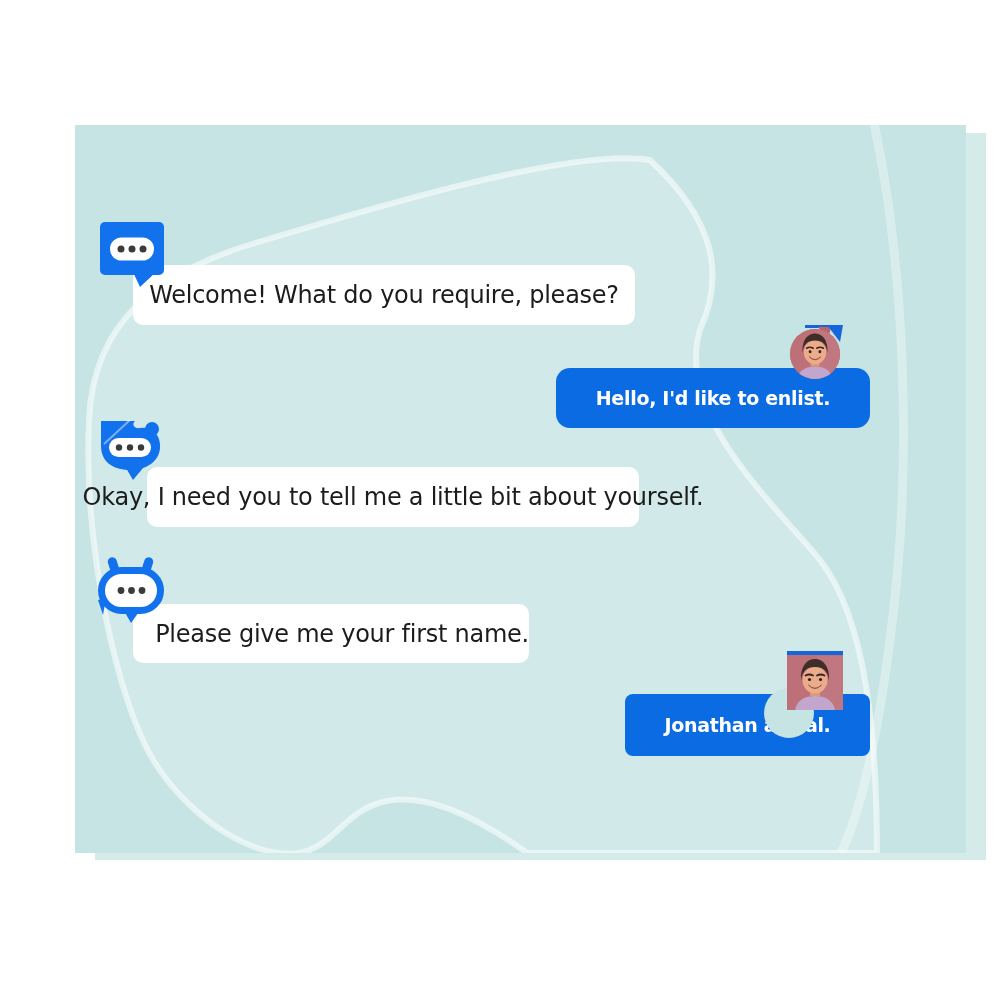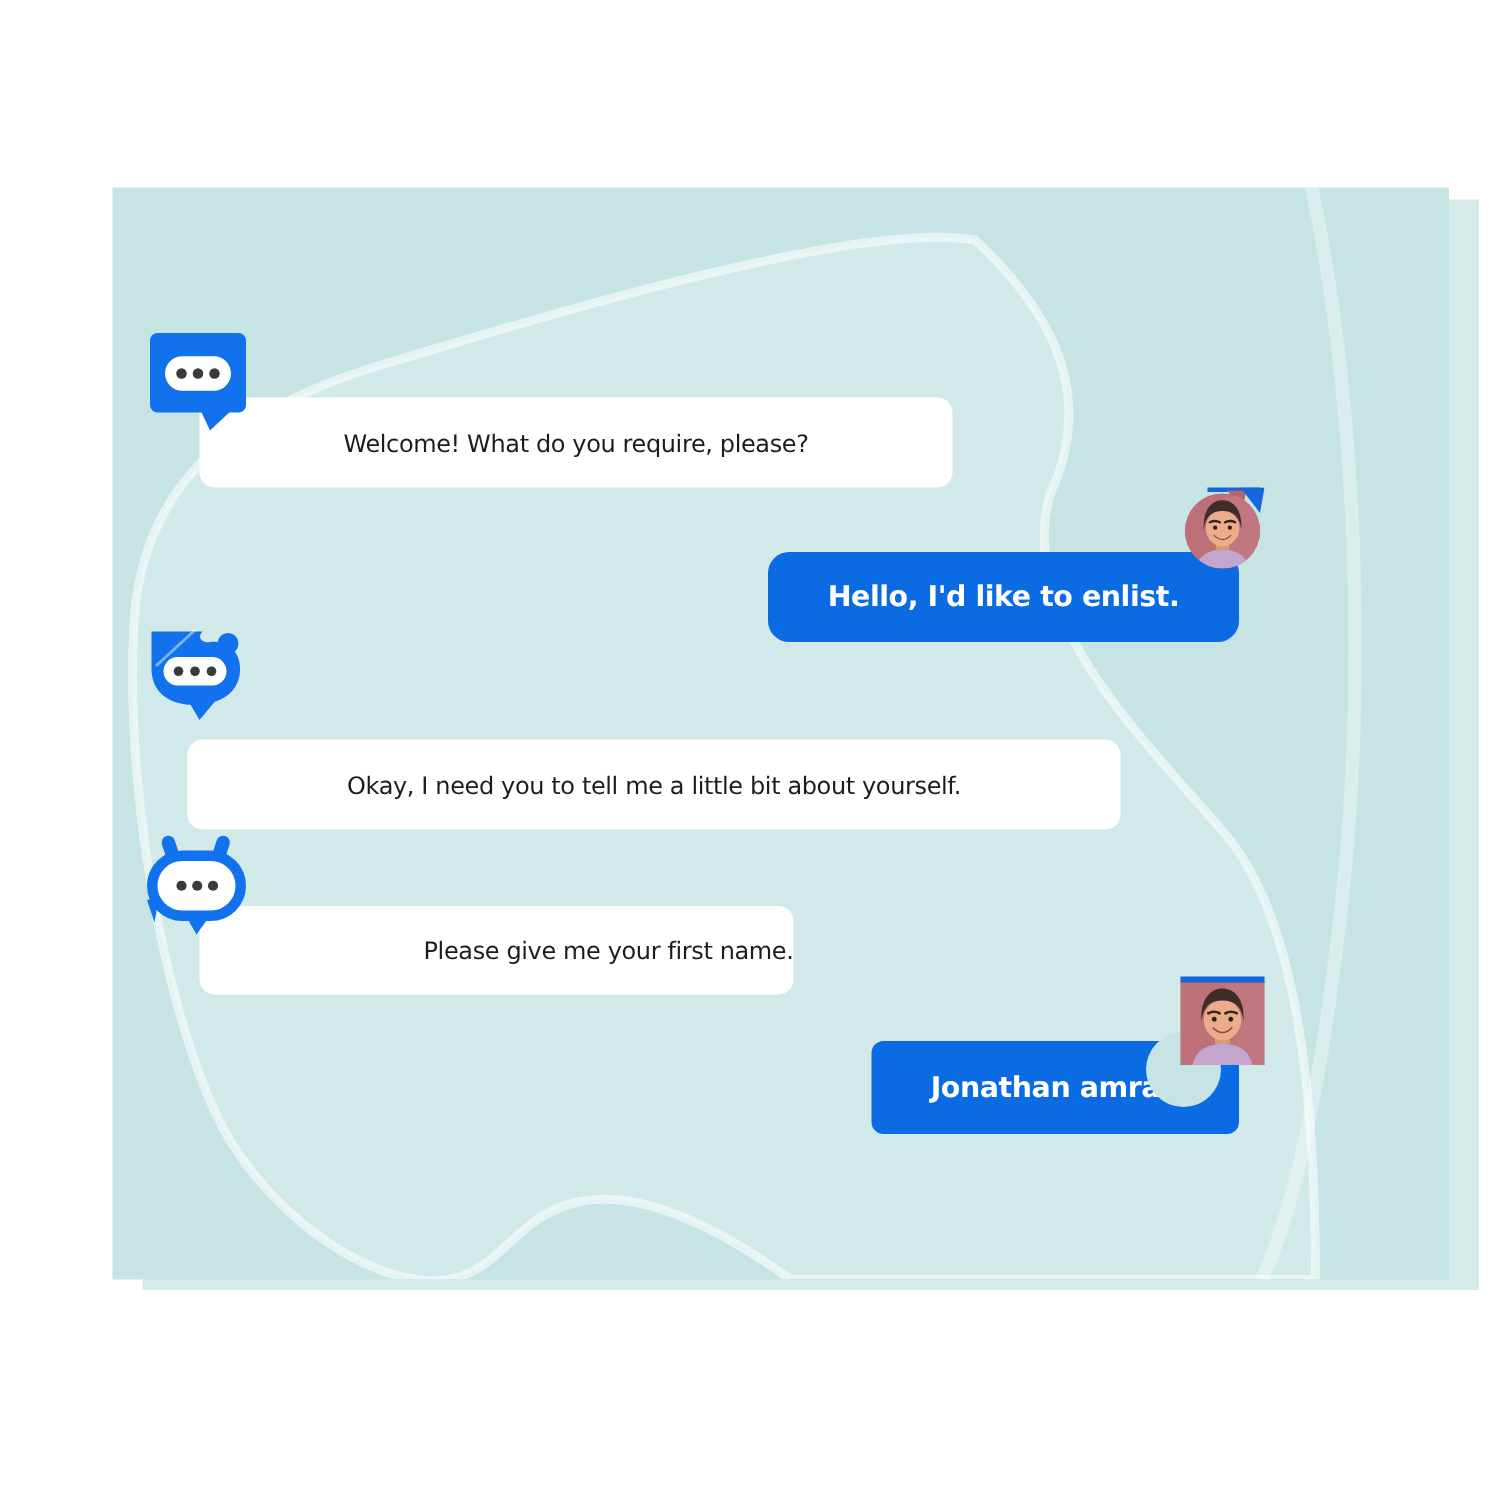--- a/index.html
+++ b/index.html
@@ -20,29 +20,29 @@
     background:var(--panel-bg);z-index:1;overflow:hidden;
   }
   .swirl{position:absolute;left:0;top:0;width:891px;height:728px;}
   
   .bubble{
     display:flex;align-items:center;justify-content:center;
     white-space:nowrap;z-index:2;
   }
   .bubble.bot{
     background:var(--bubble-white);color:var(--bot-text);
-    border-radius:10px;font-size:16px;letter-spacing:-0.25px;font-weight:500;
+    border-radius:10px;font-size:24px;letter-spacing:-0.25px;font-weight:500;
   }
   .bubble.user{
     background:var(--bubble-blue);color:var(--user-text);
-    font-size:19px;font-weight:bold;letter-spacing:-0.3px;
+    font-size:19px;font-weight:bold;letter-spacing:-0.3px;margin-left:44px;
   }
   .msg1{left:133px;top:265px;width:502px;height:60px;}
   .msg2{left:512px;top:368px;width:314px;height:60px;border-radius:14px;}
-  .msg3{left:125px;top:467px;width:622px;height:60px;margin-top:26px;}
+  .msg3{left:147px;top:467px;width:492px;height:60px;}
   .msg4{left:133px;top:604px;width:396px;height:59px;justify-content:flex-end;}
   .msg5{left:581px;top:694px;width:245px;height:62px;border-radius:8px;}
   
   .boticon{z-index:3;color:var(--icon-blue);}
   .boticon svg{display:block;}
   .icon1{left:100px;top:222px;width:64px;height:66px;}
   .icon2{left:97px;top:417px;width:66px;height:64px;}
   .icon3{left:98px;top:556px;width:66px;height:68px;}
   .dot{fill:var(--dot-color);}
   

